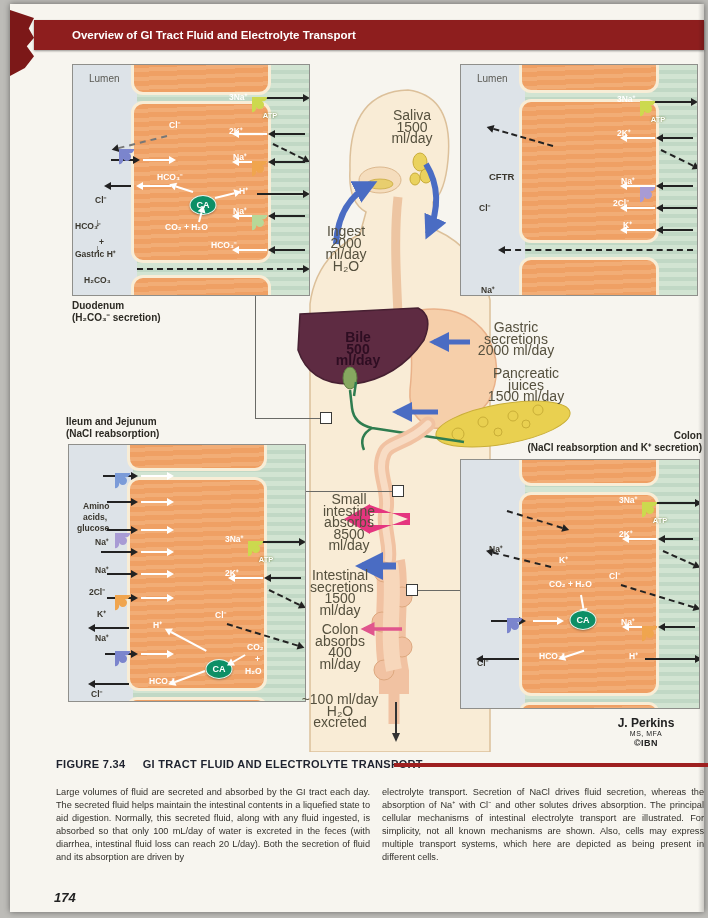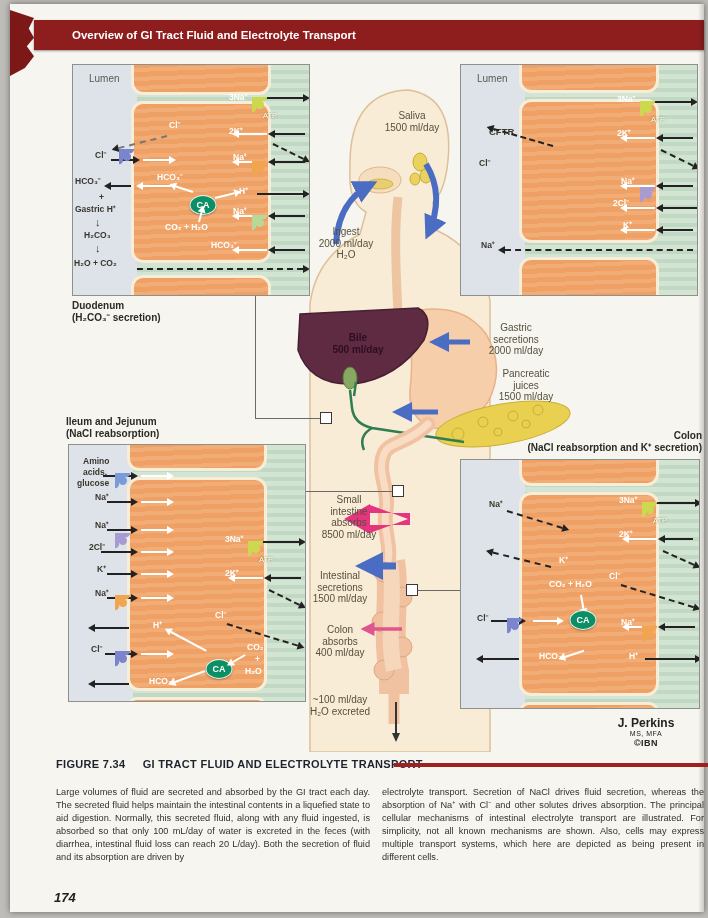--- a/index.html
+++ b/index.html
@@ -19,48 +19,48 @@
 
   
   .panel { position:absolute; border:1px solid #8f8f8b; overflow:hidden; background:#dde3e8; }
   .baso  { position:absolute; left:64px; top:0; right:0; bottom:0;
            background:repeating-linear-gradient(180deg,#d2e4d2 0 5px,#c1d8c5 5px 9px); }
   .cell  { position:absolute; left:58px; width:140px; background:
            repeating-linear-gradient(178deg,#efa064 0 5px,#f2ad76 5px 9px);
            border:3px solid #f8edd6; border-radius:12px; }
   .lumenlbl { position:absolute; font-size:10px; color:#5a5a54; }
   .ion { position:absolute; font-weight:bold; font-size:8.5px; color:#fff; white-space:nowrap; line-height:1; }
-  .ion.dark { color:#3a372e; }
+  .ion.dark { color:#3a372e;margin-top:45px; }
   .ptitle { position:absolute; font-weight:bold; font-size:10px; color:#2c2a24; line-height:12px; white-space:nowrap; }
   .ptitle.right { text-align:right; }
 
   
   .arrow { position:absolute; height:2px; background:#222; }
   .arrow:after { content:""; position:absolute; top:-3.5px; width:0; height:0;
                  border-top:4.5px solid transparent; border-bottom:4.5px solid transparent; }
   .arrow.right:after { right:-7px; border-left:7px solid #222; }
   .arrow.left:after  { left:-7px;  border-right:7px solid #222; }
   .arrow.white { background:#fff; }
   .arrow.white.right:after { border-left-color:#fff; }
   .arrow.white.left:after  { border-right-color:#fff; }
   .arrow.dashed { background:none; border-top:2px dashed #222; height:0; }
   .arrow.dashed:after { top:-4.7px; }
 
   .gear { position:absolute; width:36px; height:36px; transform:translate(-50%,-50%); }
-  .atp-txt { position:absolute; transform:translate(-50%,-50%); color:#fff; font-weight:normal;
+  .atp-txt { position:absolute; transform:translate(-50%,-50%); color:#fff; font-weight:bold;
              font-size:7.5px; text-shadow:0 0 2px rgba(90,100,0,.8); }
   .ca { position:absolute; width:27px; height:20px; border-radius:50%; background:#0d8f66;
         border:1px solid #e9f5ee; color:#fff; font-weight:bold; font-size:9px; display:flex;
         align-items:center; justify-content:center; transform:translate(-50%,-50%);
         box-shadow:0 1px 2px rgba(0,0,0,.3); }
 
   .glyph { position:absolute; font-weight:bold; color:#3a372e; font-size:11px; line-height:1; }
 
   
-  .clabel { position:absolute; font-size:10px; color:#55503e; text-align:center; line-height:11.5px; }
+  .clabel { position:absolute; font-size:14px; color:#55503e; text-align:center; line-height:11.5px; }
   .clabel.onliver { color:#2e0d22; font-weight:bold; }
 
   
   .cline { position:absolute; background:#6a6a66; }
   .csq { position:absolute; width:12px; height:12px; background:#fff; border:1.6px solid #3a3a38; }
 
   
   #caption { position:absolute; left:46px; top:754px; font-weight:bold; color:#1e222e; font-size:11px; letter-spacing:.3px; }
   #caption .fig { margin-right:14px; }
   #caption-rule { position:absolute; left:384px; top:759px; width:316px; height:3.5px; background:#9e2020; }

